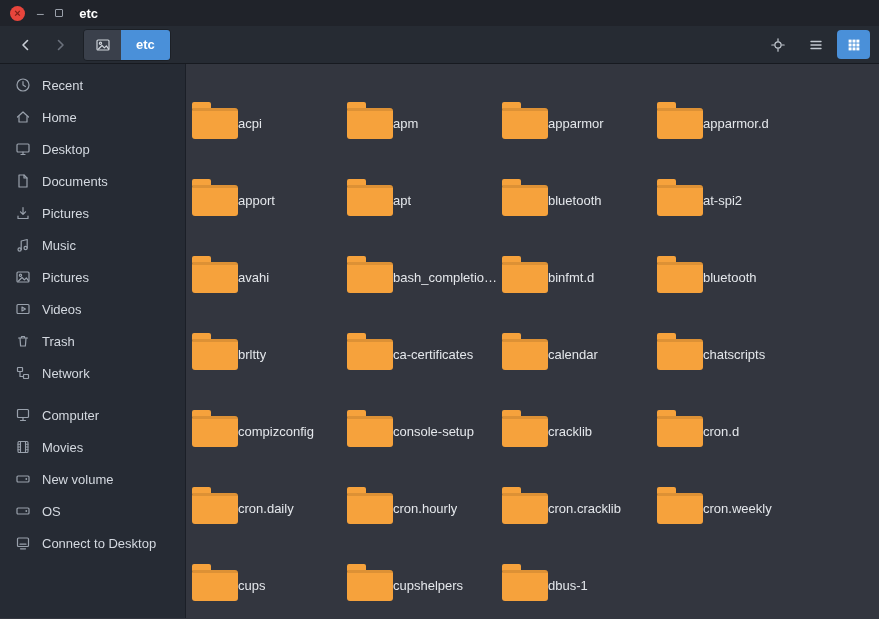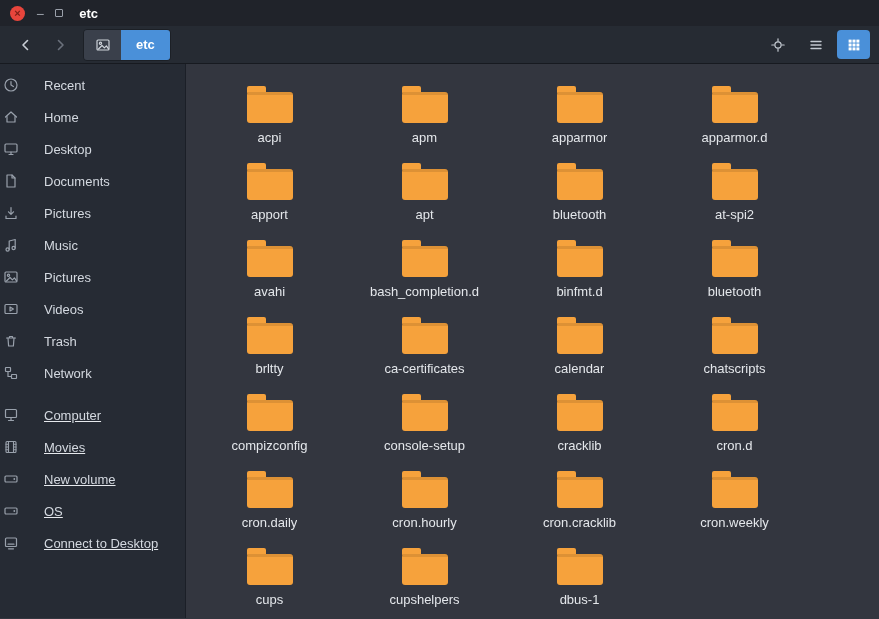--- a/index.html
+++ b/index.html
@@ -45,30 +45,30 @@
   .tb-spacer{flex:1;}
   .tool-btn{width:33px;height:29px;margin-left:5px;display:flex;align-items:center;justify-content:center;color:#c3c9d1;border-radius:4px;}
   .tool-btn.active{background:var(--accent);color:#fff;}
   
   .content{display:flex;height:554px;}
   .sidebar{
     width:186px;flex:none;background:#262b34;border-right:1px solid #1b1f27;
     padding-top:5px;overflow:hidden;
   }
   .side-item{
-    height:32px;display:flex;align-items:center;gap:25px;
-    padding:0 3px;color:#d4d9e0;cursor:pointer;white-space:nowrap;
+    height:32px;display:flex;align-items:center;gap:11px;
+    padding:0 15px;color:#d4d9e0;cursor:pointer;white-space:nowrap;
   }
   .side-item .icn{color:#99a1ac;flex:none;}
-  .side-group + .side-group{margin-top:10px;text-decoration:underline;}
+  .side-group + .side-group{margin-top:10px;}
   
   .main{flex:1;overflow:hidden;background:#33363f;}
   .grid{display:grid;grid-template-columns:repeat(4,155px);padding:13px 0 0 6px;}
   .cell{
-    height:77px;display:flex;flex-direction:column;align-items:center;
+    height:77px;display:flex;flex-direction:row;align-items:center;
     padding-top:8px;cursor:pointer;
   }
   .folder{
     width:46px;height:31px;background:var(--folder);
     border-radius:2px 3px 3px 3px;position:relative;margin-top:7px;flex:none;
   }
   .folder::before{
     content:'';position:absolute;top:-6px;left:0;width:19px;height:7px;
     background:var(--folder);border-radius:2px 2px 0 0;
   }

